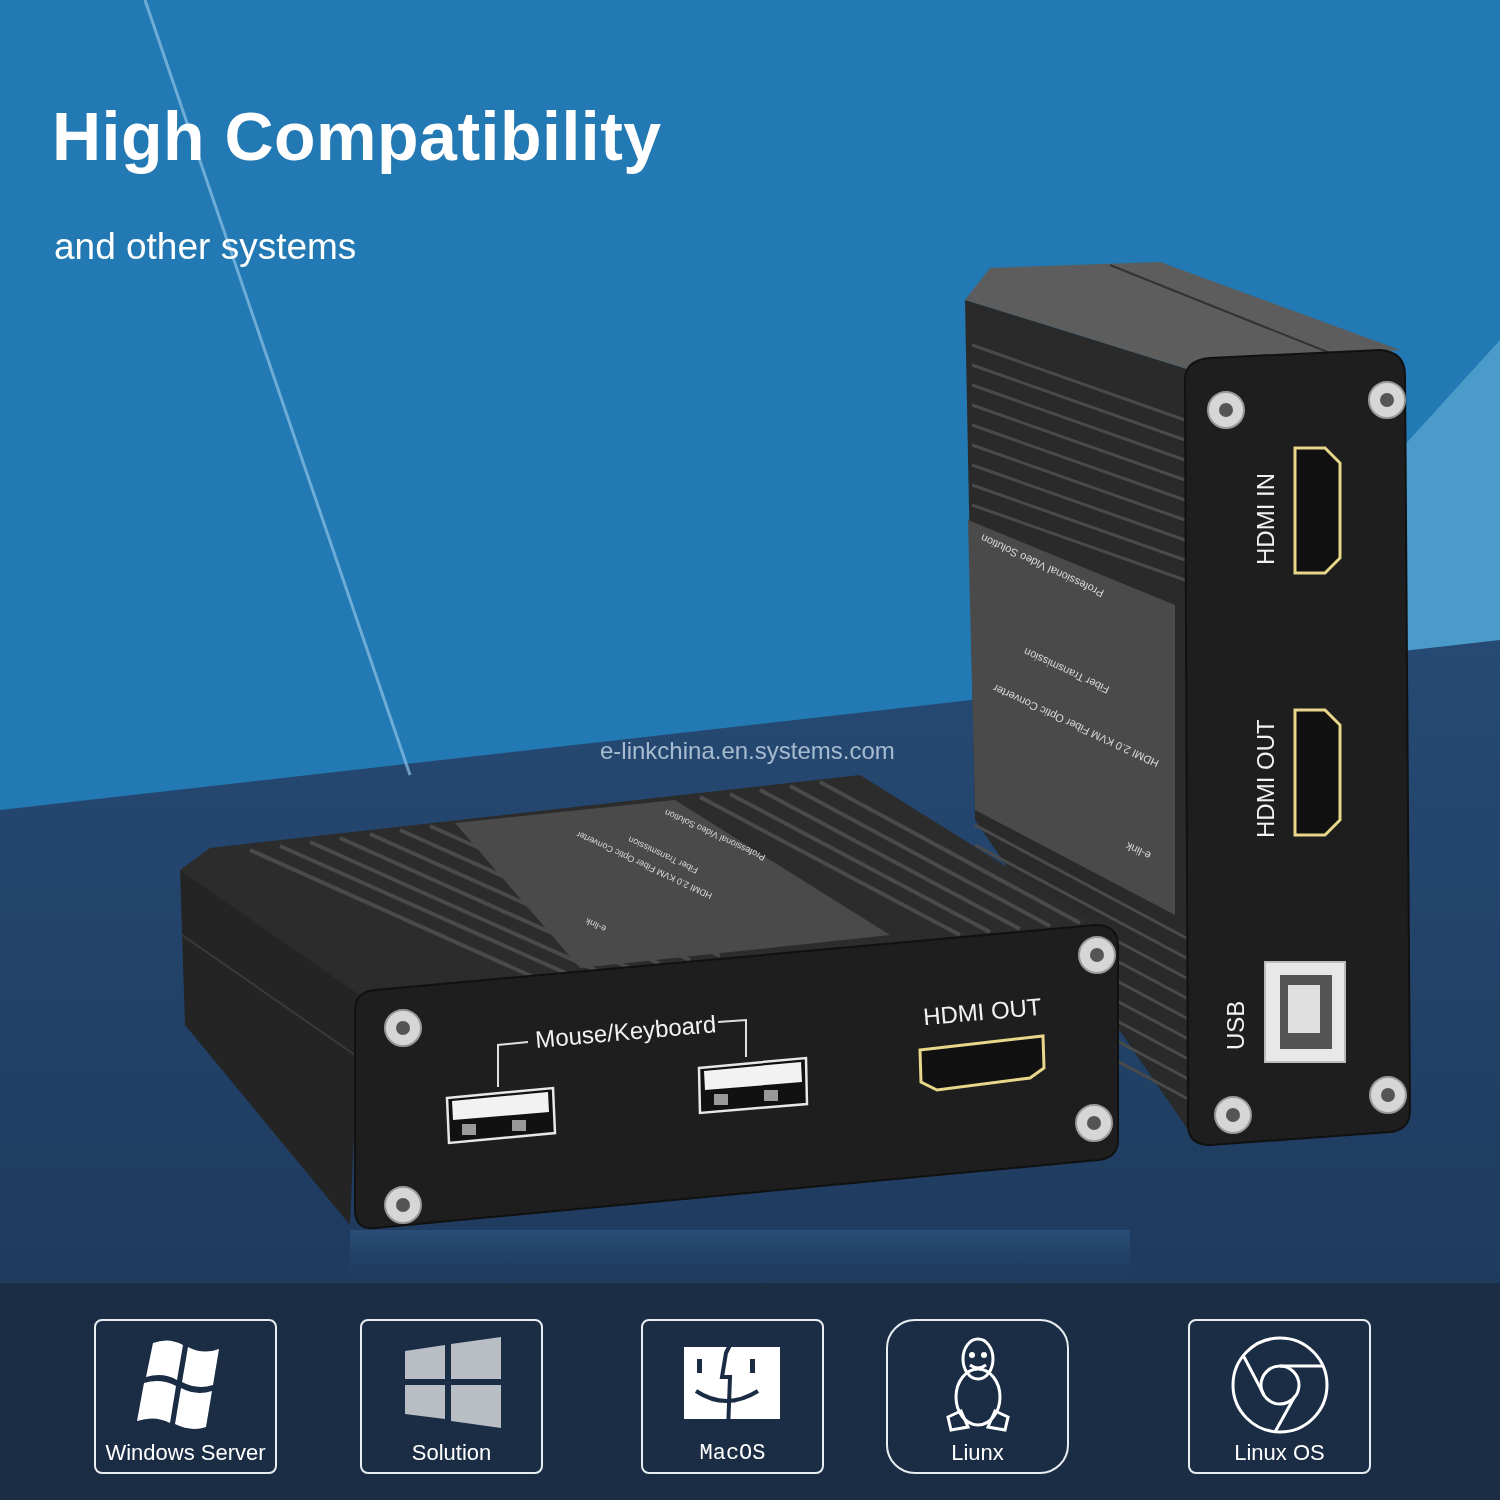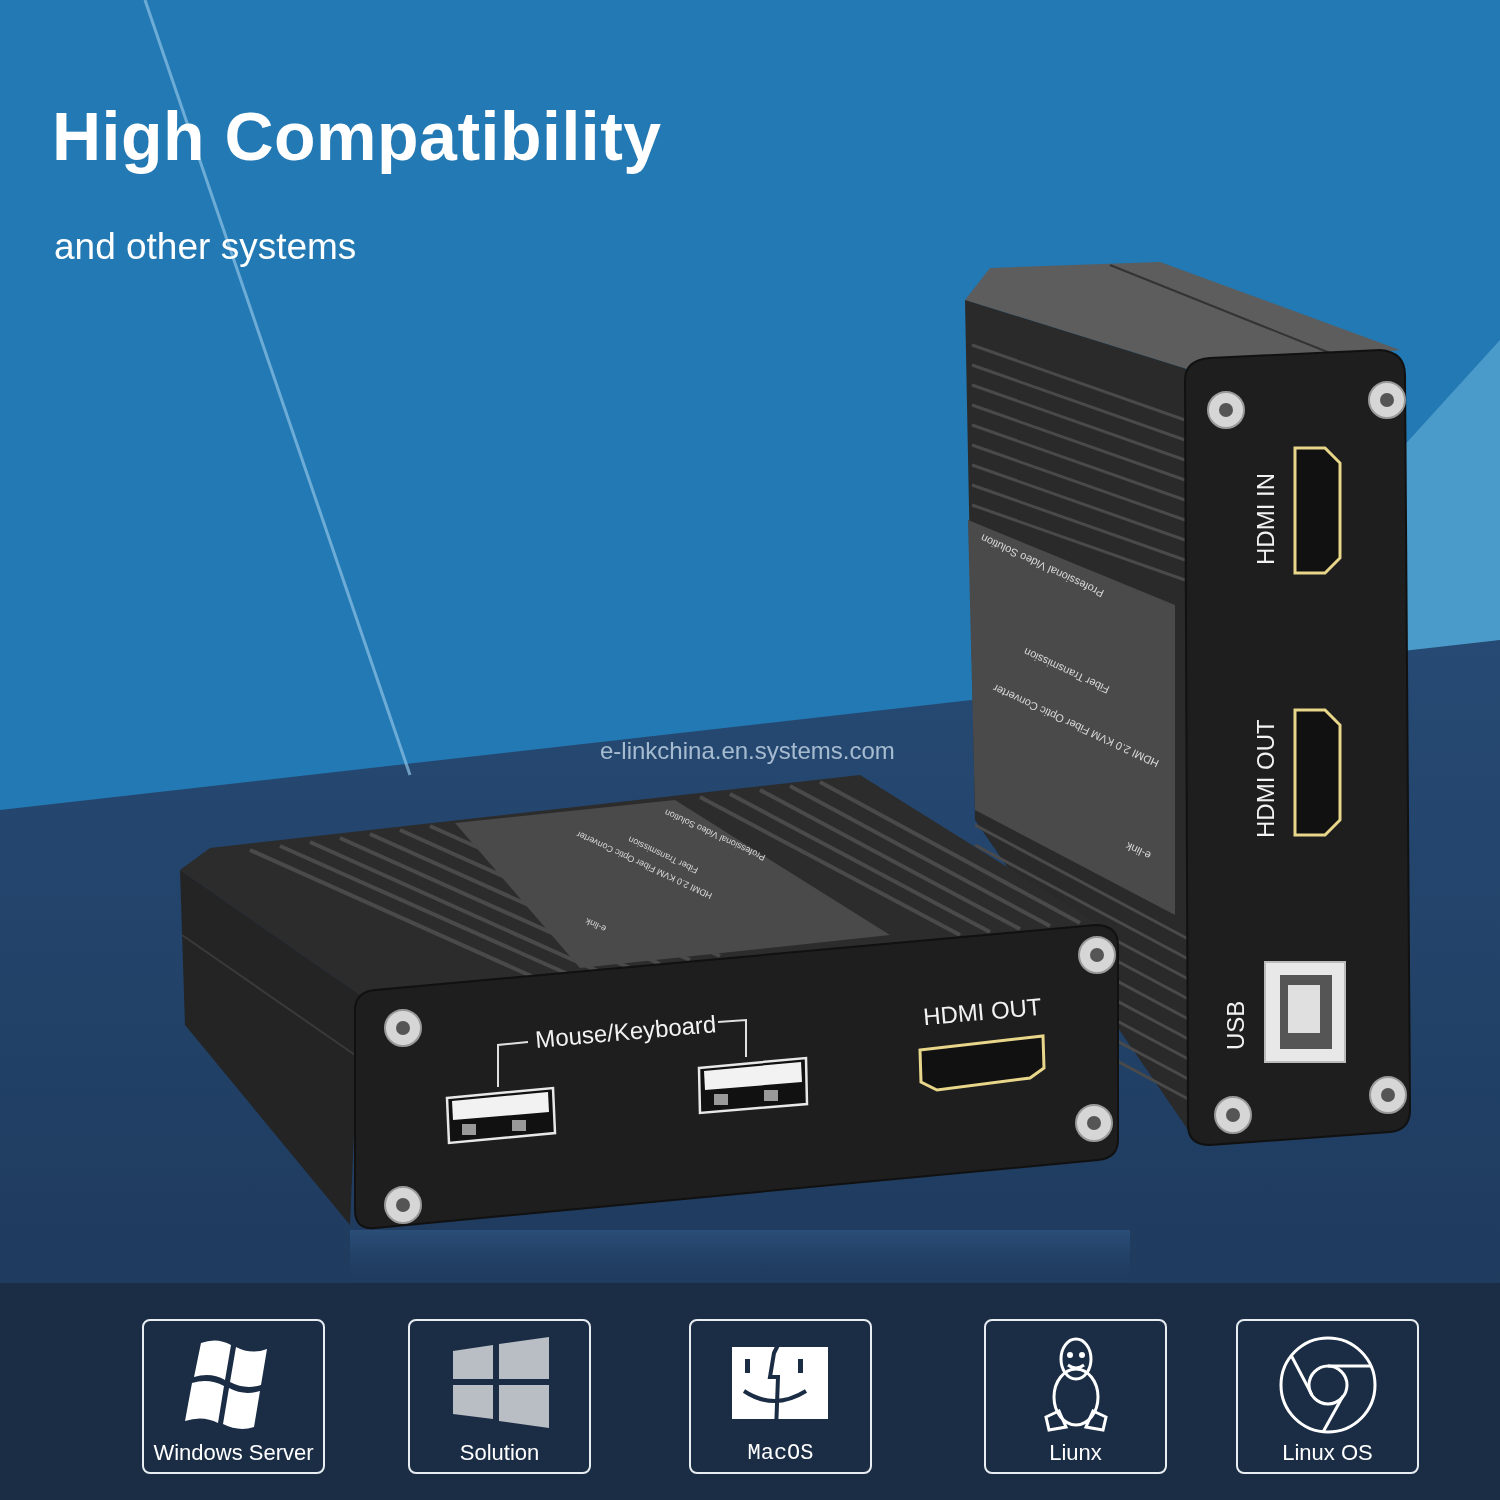--- a/index.html
+++ b/index.html
@@ -13,21 +13,21 @@
   .subline { position: absolute; left: 54px; top: 222px; color: #ffffff; font-size: 37px; line-height: 50px; }
 
   .watermark { position: absolute; left: 600px; top: 737px; color: rgba(210,225,240,0.75); font-size: 24px; }
 
   .device { position: absolute; }
   .lbl { position: absolute; color: #f2f2f2; font-size: 24px; white-space: nowrap; }
   .vlbl { position: absolute; color: #f2f2f2; font-size: 24px; white-space: nowrap; transform: rotate(-90deg); transform-origin: left top; }
   .ptext { position: absolute; color: #d8d8d8; font-size: 11px; white-space: nowrap; }
 
   .footer { position: absolute; left: 0; top: 1283px; width: 1500px; height: 217px; background: #1b2d45; }
-  .os-card { position: absolute; top: 36px; width: 183px; height: 155px; border: 2px solid #e8edf2; border-radius: 8px; margin-left: 48px; }
+  .os-card { position: absolute; top: 36px; width: 183px; height: 155px; border: 2px solid #e8edf2; border-radius: 8px; }
   .os-icon { position: absolute; left: 50%; top: 14px; transform: translateX(-50%); width: 110px; height: 100px; }
   .os-label { position: absolute; left: 0; right: 0; bottom: 6px; text-align: center; color: #ffffff; font-size: 22px; }
 </style>
 </head>
 <body>
 
 <svg class="bg" viewBox="0 0 1500 1500">
   <defs>
     <linearGradient id="floor" x1="0" y1="0" x2="0" y2="1">
       <stop offset="0" stop-color="#264a74"></stop>
@@ -199,21 +199,21 @@
   <div class="os-card" style="left:641px;font-family:Liberation Mono, monospace;">
     <svg class="os-icon" viewBox="0 0 110 100">
       <rect x="14" y="12" width="96" height="72" fill="#fff" transform="translate(-8,0)"></rect>
       <rect x="19" y="24" width="5" height="14" fill="#1b2d45"></rect>
       <rect x="72" y="24" width="5" height="14" fill="#1b2d45"></rect>
       <path d="M56,2 L48,18 L44,42 L52,42 L50,96" fill="none" stroke="#1b2d45" stroke-width="4"></path>
       <path d="M18,56 Q48,76 80,56" fill="none" stroke="#1b2d45" stroke-width="4"></path>
     </svg>
     <div class="os-label">MacOS</div>
   </div>
-  <div class="os-card" style="left:936px;">
+  <div class="os-card" style="left:886px;border-radius:29px;">
     <svg class="os-icon" viewBox="0 0 110 100">
       <ellipse cx="55" cy="24" rx="15" ry="20" fill="none" stroke="#fff" stroke-width="3"></ellipse>
       <ellipse cx="55" cy="62" rx="22" ry="28" fill="none" stroke="#fff" stroke-width="3"></ellipse>
       <circle cx="49" cy="20" r="3" fill="#fff"></circle>
         <circle cx="61" cy="20" r="3" fill="#fff"></circle>
       <path d="M47,30 Q55,36 63,30" fill="none" stroke="#fff" stroke-width="3"></path>
       <path d="M25,82 L38,76 L45,92 L28,95 Z" fill="none" stroke="#fff" stroke-width="3"></path>
       <path d="M85,82 L72,76 L65,92 L82,95 Z" fill="none" stroke="#fff" stroke-width="3"></path>
     </svg>
     <div class="os-label">Liunx</div>

